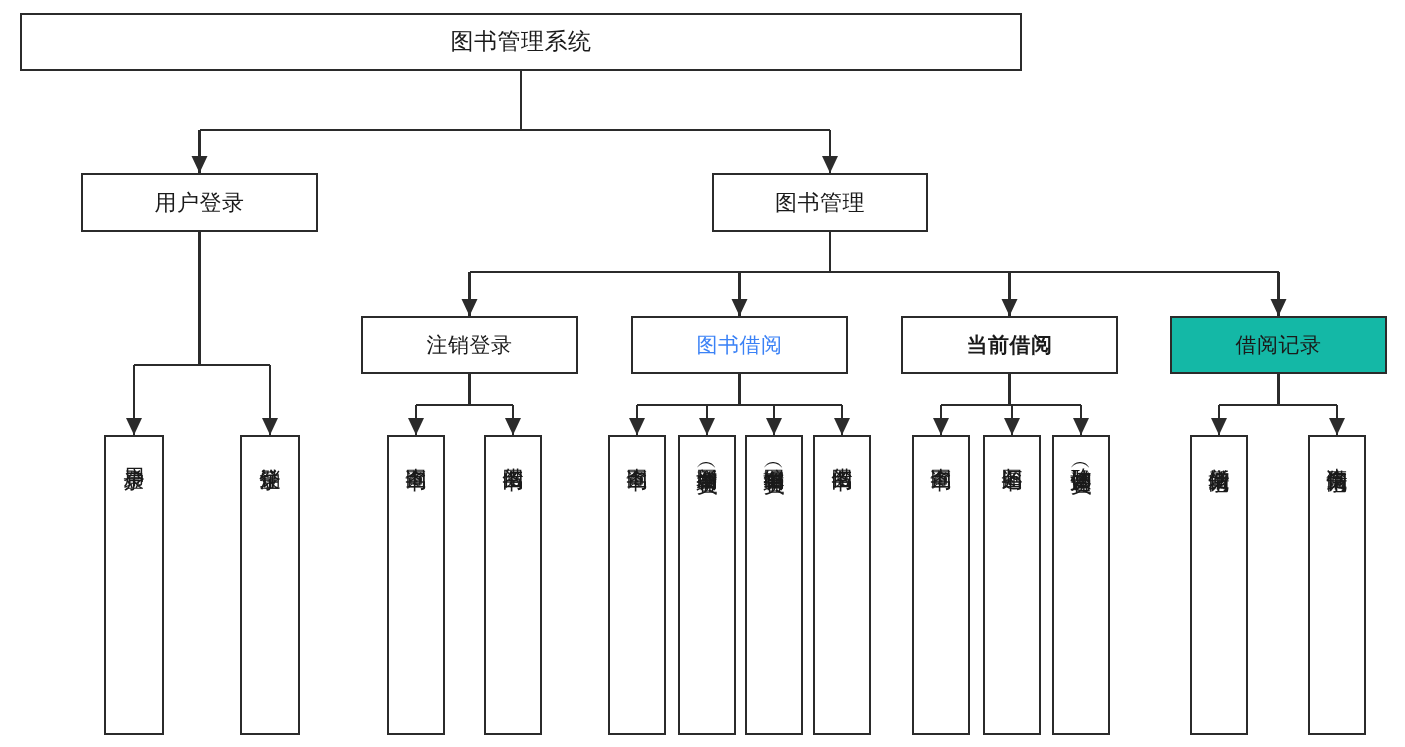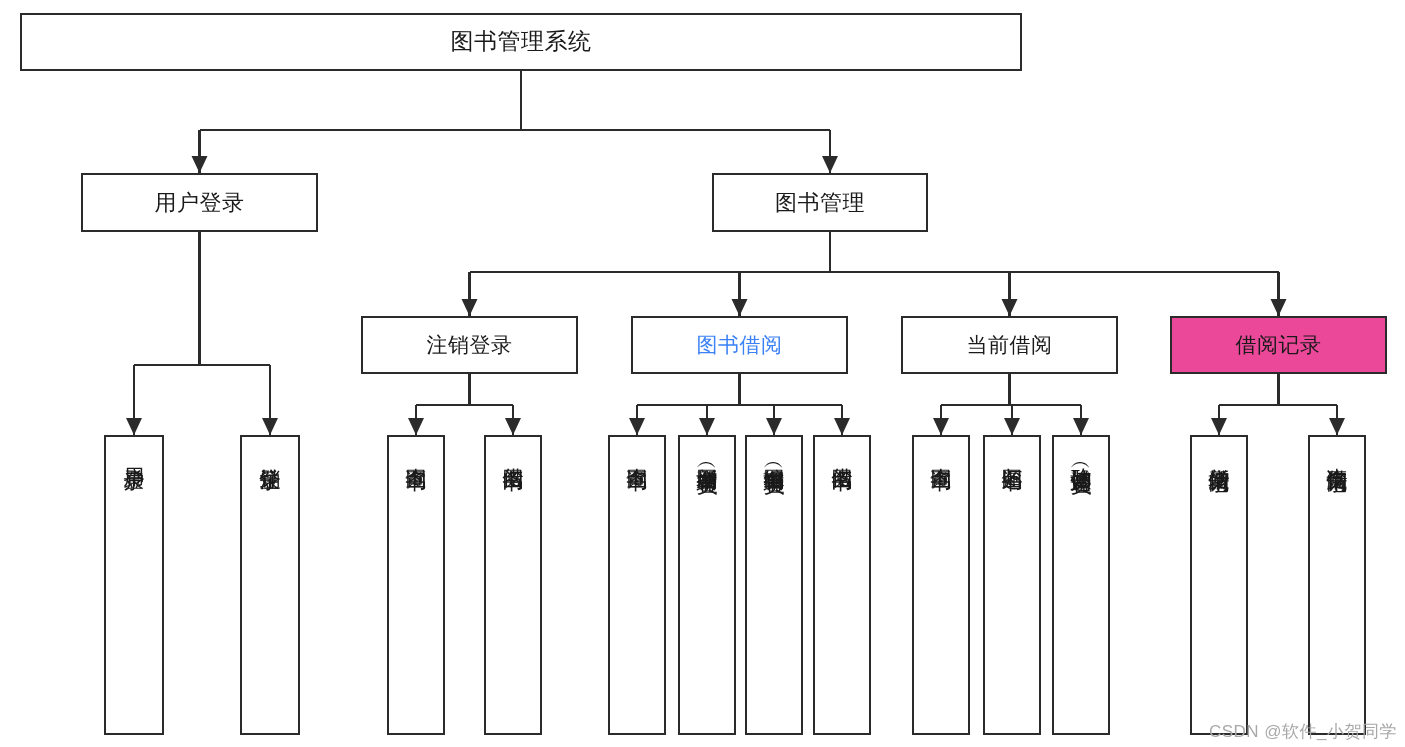--- a/index.html
+++ b/index.html
@@ -138,23 +138,23 @@
       <div class="node-box level-1" style="left: 712px; top: 173px; width: 216px; height: 59px; border-color: rgb(43, 43, 43); background: rgb(255, 255, 255);">
         <span class="node-label" style="color: rgb(26, 26, 26);">图书管理</span>
       </div>
       <div class="node-box level-2" style="left: 361px; top: 316px; width: 217px; height: 58px; border-color: rgb(43, 43, 43); background: rgb(255, 255, 255);">
         <span class="node-label" style="color: rgb(26, 26, 26);">注销登录</span>
       </div>
       <div class="node-box level-2" style="left: 631px; top: 316px; width: 217px; height: 58px; border-color: rgb(43, 43, 43); background: rgb(255, 255, 255);">
         <span class="node-label" style="color: #3b82f6;">图书借阅</span>
       </div>
       <div class="node-box level-2" style="left: 901px; top: 316px; width: 217px; height: 58px; border-color: rgb(43, 43, 43); background: rgb(255, 255, 255);">
-        <span class="node-label" style="color: rgb(26, 26, 26);">当前借阅</span>
+        <span class="node-label" style="color: rgb(26, 26, 26); font-weight: bold;">当前借阅</span>
       </div>
-      <div class="node-box level-2" style="left: 1170px; top: 316px; width: 217px; height: 58px; border-color: rgb(43, 43, 43); background: #ec4899;">
+      <div class="node-box level-2" style="left: 1170px; top: 316px; width: 217px; height: 58px; border-color: rgb(43, 43, 43); background: #14b8a6;">
         <span class="node-label" style="color: rgb(26, 26, 26);">借阅记录</span>
       </div>
       <div class="node-box leaf" style="left: 104px; top: 435px; width: 60px; height: 300px; border-color: rgb(43, 43, 43); background: rgb(255, 255, 255);">
         <span class="node-label" style="color: rgb(26, 26, 26);">用户登录</span>
       </div>
       <div class="node-box leaf" style="left: 240px; top: 435px; width: 60px; height: 300px; border-color: rgb(43, 43, 43); background: rgb(255, 255, 255);">
         <span class="node-label" style="color: rgb(26, 26, 26);">注销登录</span>
       </div>
       <div class="node-box leaf" style="left: 387px; top: 435px; width: 58px; height: 300px; border-color: rgb(43, 43, 43); background: rgb(255, 255, 255);">
         <span class="node-label" style="color: rgb(26, 26, 26);">查询图书</span>
@@ -184,14 +184,13 @@
         <span class="node-label" style="color: rgb(26, 26, 26);">确认归还（管理员）</span>
       </div>
       <div class="node-box leaf" style="left: 1190px; top: 435px; width: 58px; height: 300px; border-color: rgb(43, 43, 43); background: rgb(255, 255, 255);">
         <span class="node-label" style="color: rgb(26, 26, 26);">新增借阅记录</span>
       </div>
       <div class="node-box leaf" style="left: 1308px; top: 435px; width: 58px; height: 300px; border-color: rgb(43, 43, 43); background: rgb(255, 255, 255);">
         <span class="node-label" style="color: rgb(26, 26, 26);">查询借阅记录</span>
       </div>
     </div>
 
-  <div class="watermark">CSDN @软件_小贺同学</div>
 </div>
 
 </body></html>

